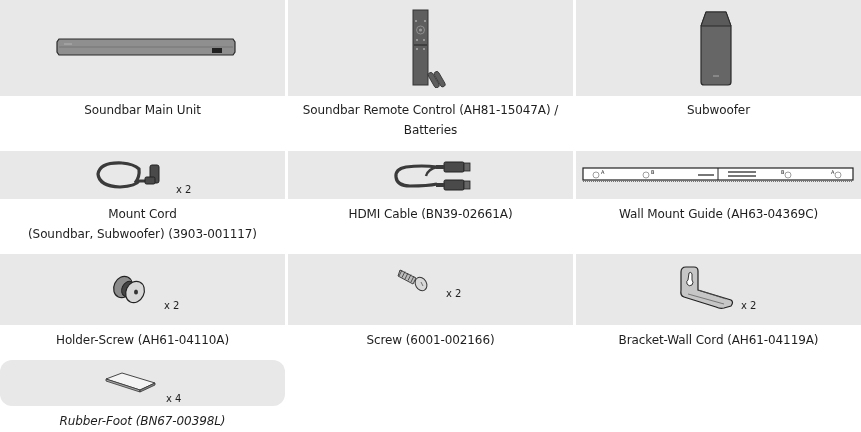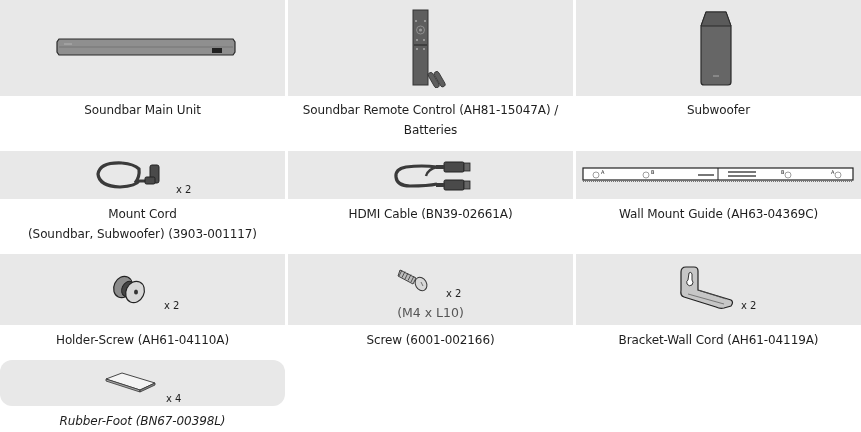--- a/index.html
+++ b/index.html
@@ -130,21 +130,20 @@
       <path d="M3 6 L19 14 L16 20 L1 12 Z" fill="#bdbdbd" stroke="#333" stroke-width="0.9"></path>
       <line x1="5" y1="6" x2="2" y2="12" stroke="#333" stroke-width="0.8"></line>
       <line x1="8" y1="7.5" x2="5" y2="13.5" stroke="#333" stroke-width="0.8"></line>
       <line x1="11" y1="9" x2="8" y2="15" stroke="#333" stroke-width="0.8"></line>
       <line x1="14" y1="10.5" x2="11" y2="16.5" stroke="#333" stroke-width="0.8"></line>
       <line x1="17" y1="12" x2="14" y2="18" stroke="#333" stroke-width="0.8"></line>
       <ellipse cx="24" cy="20" rx="5.5" ry="7" transform="rotate(-30 24 20)" fill="#d8d8d8" stroke="#333" stroke-width="1"></ellipse>
       <line x1="24" y1="18" x2="26" y2="22" stroke="#555" stroke-width="0.8"></line>
     </svg>
     <div class="qty" style="left:158px;top:18px;">x 2</div>
-    <div class="sub" style="left:0;top:51px;width:285px;">(M4 x L10)</div>
   </div>
   <div class="caption" style="left:288px;top:330px;width:285px;">Screw (6001-002166)</div>
 </div>
 
 <div class="cell">
   <div class="img-box" style="left:576px;top:254px;width:285px;height:71px;">
     <svg width="60" height="46" style="left:100px;top:12px;">
       <path d="M5 24 L5 6 Q5 1 10 1 L18 1 Q22 1 22 5 L22 24 L55 34 Q58 36 55 40 L48 42 Q44 43 40 41 L8 31 Q4 30 5 24 Z" fill="#c6c6c6" stroke="#222" stroke-width="1.2"></path>
       <path d="M13 7 Q15 5 16 8 L16 14 Q18 16 16 19 Q13 21 11 18 Q10 15 12 14 Z" fill="#fff" stroke="#222" stroke-width="0.9"></path>
       <line x1="12" y1="28" x2="48" y2="38" stroke="#555" stroke-width="0.7"></line>

